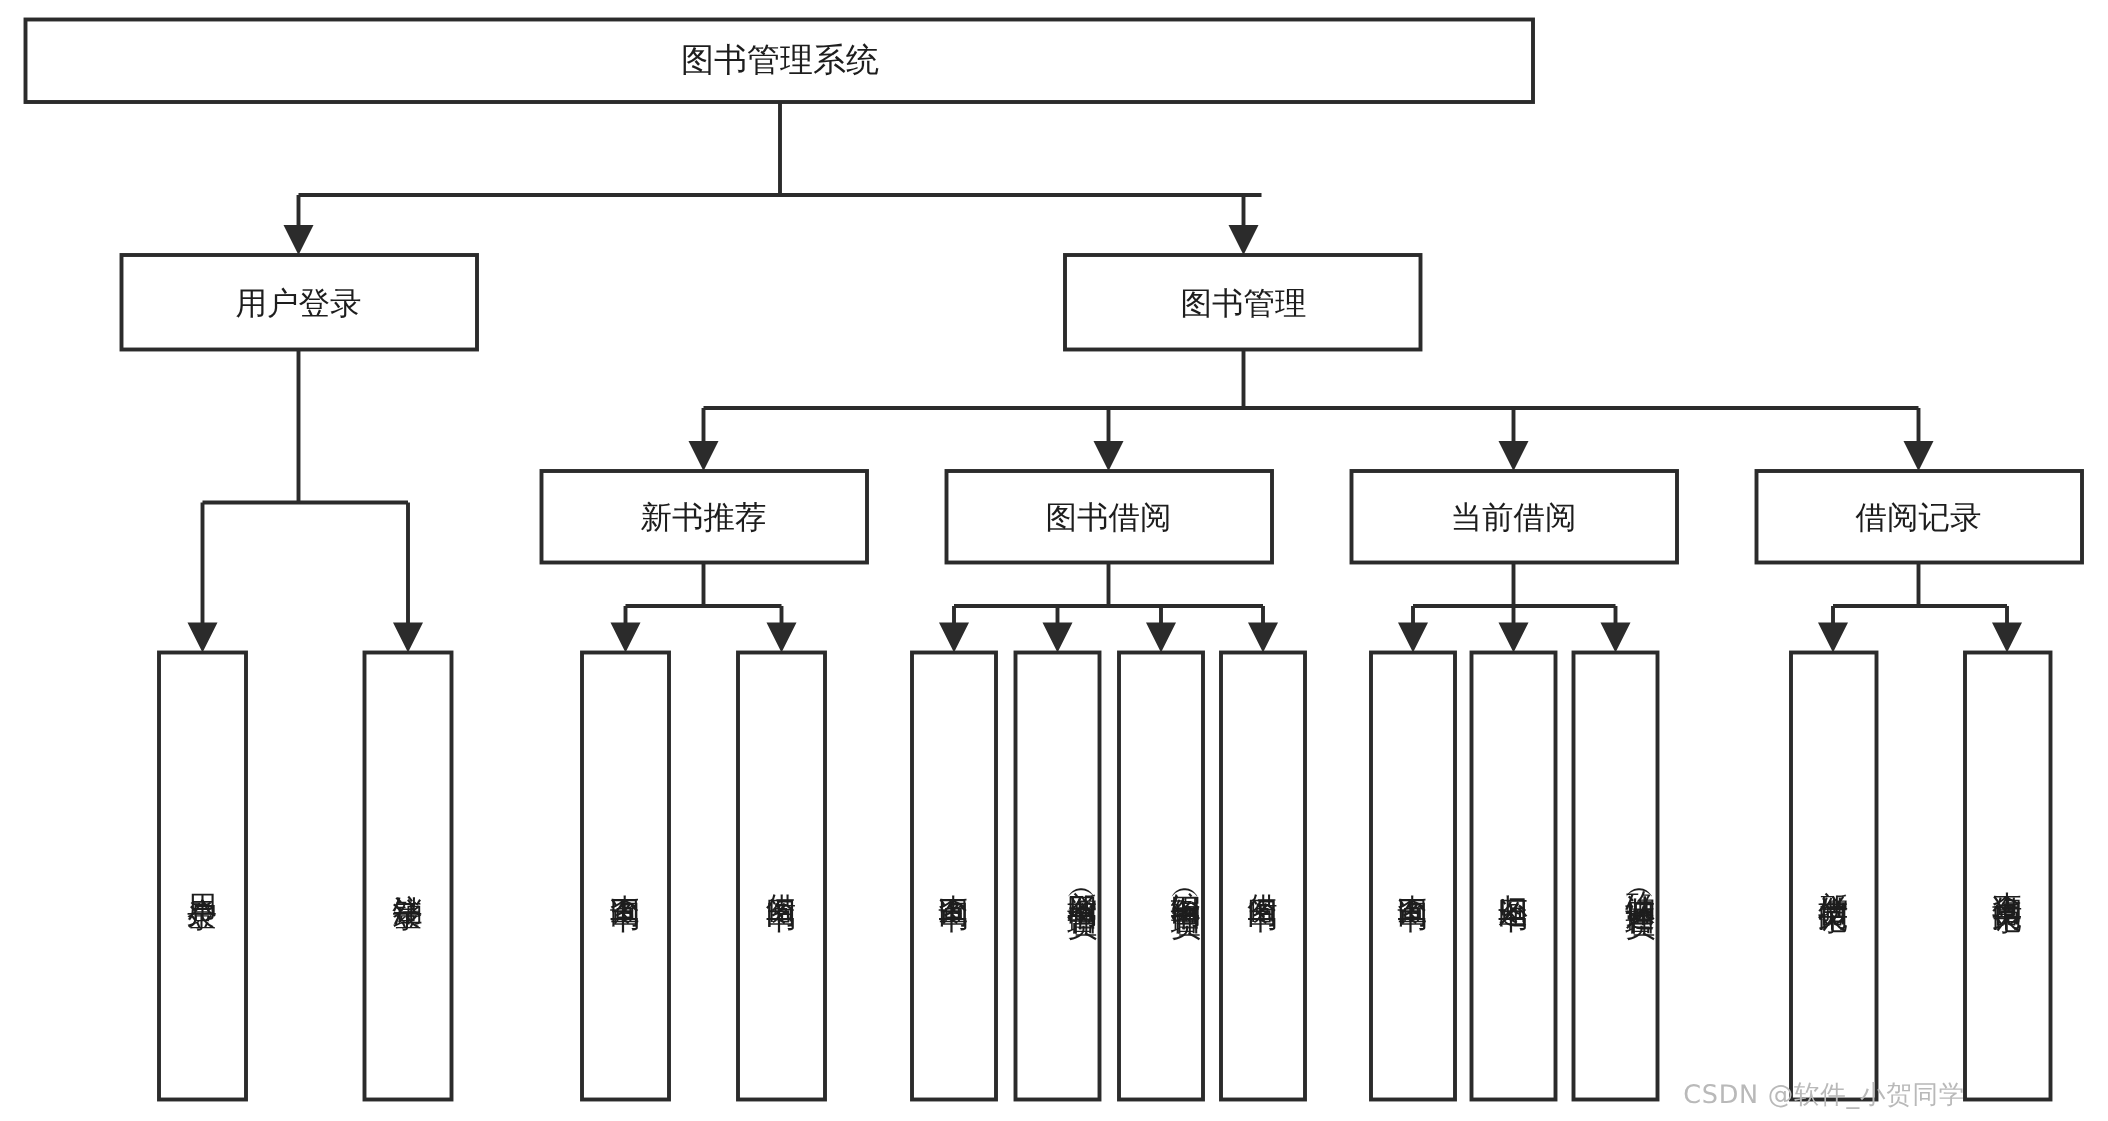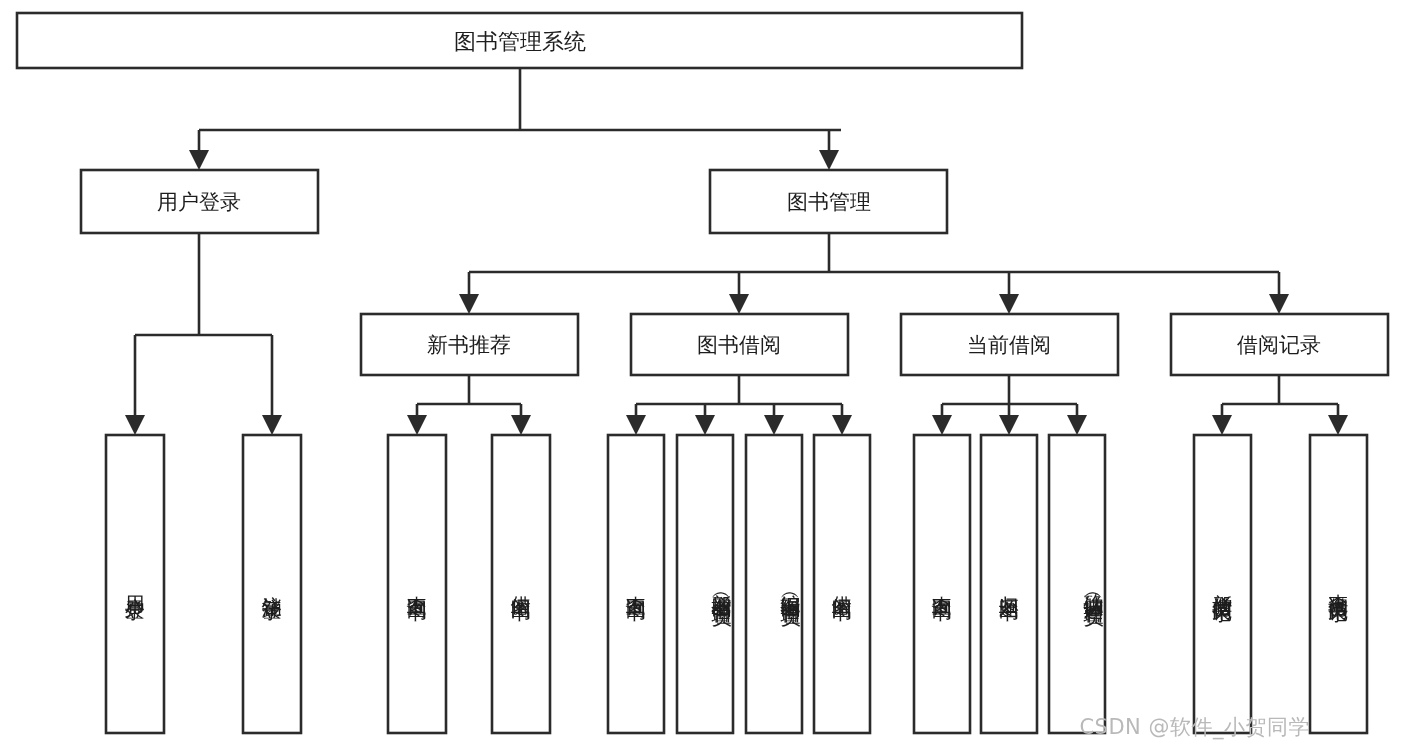--- a/index.html
+++ b/index.html
@@ -67,21 +67,21 @@
     letter-spacing: 2px;
     color: #1d1d1d;
     pointer-events: none;
     text-align: center;
   }
   .watermark {
     position: absolute;
     right: 8px;
     bottom: 6px;
     font-family: "DejaVu Sans", "Liberation Sans", sans-serif;
-    font-size: 21px;
+    font-size: 17px;
     color: #b9b9b9;
     letter-spacing: 0.5px;
     white-space: nowrap;
   }
 </style>
 </head>
 <body>
 
 <div id="diagram-root">
 

